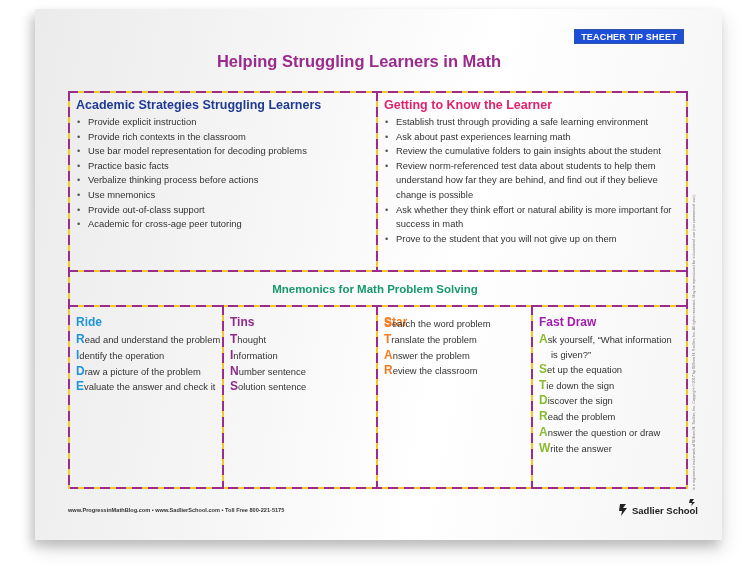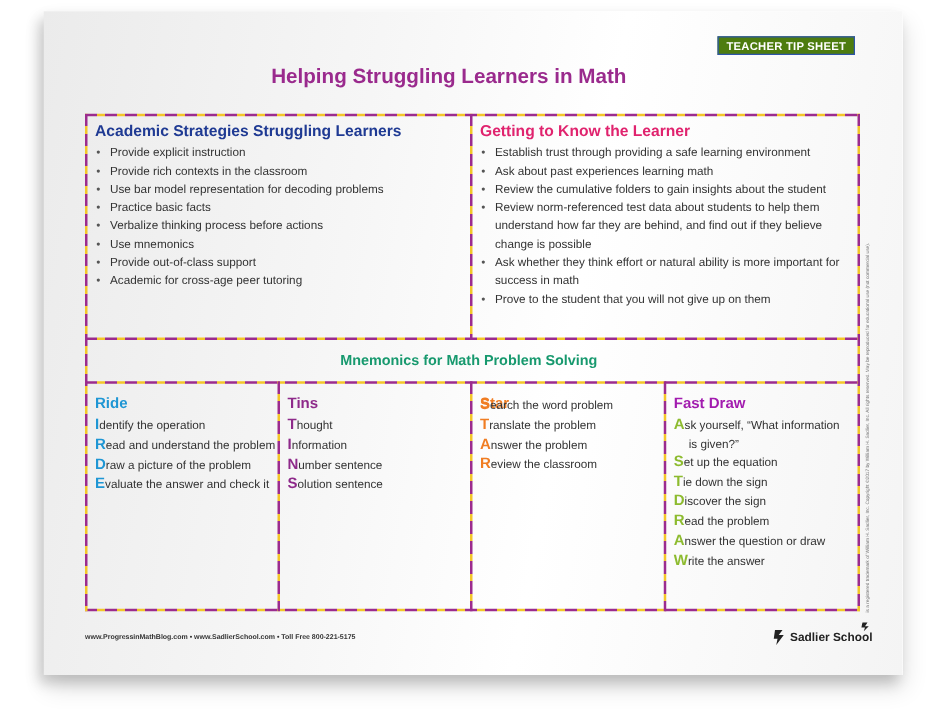--- a/index.html
+++ b/index.html
@@ -1,20 +1,20 @@
 <!DOCTYPE html>
 <html><head>
 <meta charset="utf-8">
 <style>
   html, body { margin:0; padding:0; }
   body { width:750px; height:576px; background:#ffffff; position:relative; overflow:hidden; font-family:"Liberation Sans", sans-serif; }
   .page { position:absolute; left:35px; top:9px; width:687px; height:531px;
     background:linear-gradient(100deg,#ebebeb 0%,#f6f6f6 35%,#ffffff 60%,#f4f4f4 100%);
     box-shadow: -4px 6px 10px rgba(0,0,0,0.18), 2px 10px 18px rgba(0,0,0,0.12); }
-  .badge { position:absolute; left:574px; top:29px; width:110px; height:15px; background:#4d7c0f; color:#fff;
+  .badge { position:absolute; left:574px; top:29px; width:110px; height:15px; background:#1d4ed8; color:#fff;
     font-weight:bold; font-size:9px; line-height:15px; text-align:center; letter-spacing:0.2px; border:1px solid #2d55a8; box-sizing:border-box; }
   .title { position:absolute; left:0; width:630px; top:52px; text-align:center; color:#9a2a8d; font-weight:bold; font-size:16.5px;padding-left:44px; }
   
   .hline { position:absolute; height:2px;
     background:repeating-linear-gradient(90deg,#9b2c8e 0 10px,#f3c62a 10px 16px); }
   .vline { position:absolute; width:2px;
     background:repeating-linear-gradient(180deg,#9b2c8e 0 10px,#f3c62a 10px 16px); }
   .sec-title { position:absolute; font-weight:bold; font-size:12.5px; }
   ul.bul { position:absolute; margin:0; padding:0; list-style:none; font-size:9.4px; color:#333; line-height:14.6px; }
   ul.bul li { position:relative; padding-left:12px; }
@@ -71,22 +71,22 @@
   <li>Review the cumulative folders to gain insights about the student</li>
   <li>Review norm-referenced test data about students to help them understand how far they are behind, and find out if they believe change is possible</li>
   <li>Ask whether they think effort or natural ability is more important for success in math</li>
   <li>Prove to the student that you will not give up on them</li>
 </ul>
 
 <div class="mn-title">Mnemonics for Math Problem Solving</div>
 
 <div class="col-title" style="left:76px; top:315px; color:#1e96d4;text-align:center;">Ride</div>
 <ul class="mn" style="left:76px; top:332px;">
+  <li><span class="cap" style="color:#1e96d4">R</span><span>ead and understand the problem</span></li>
   <li><span class="cap" style="color:#1e96d4">I</span><span>dentify the operation</span></li>
-  <li><span class="cap" style="color:#1e96d4">R</span><span>ead and understand the problem</span></li>
   <li><span class="cap" style="color:#1e96d4">D</span><span>raw a picture of the problem</span></li>
   <li><span class="cap" style="color:#1e96d4">E</span><span>valuate the answer and check it</span></li>
 </ul>
 
 <div class="col-title" style="left:230px; top:315px; color:#8e2a8a;">Tins</div>
 <ul class="mn" style="left:230px; top:332px;">
   <li><span class="cap" style="color:#8e2a8a">T</span><span>hought</span></li>
   <li><span class="cap" style="color:#8e2a8a">I</span><span>nformation</span></li>
   <li><span class="cap" style="color:#8e2a8a">N</span><span>umber sentence</span></li>
   <li><span class="cap" style="color:#8e2a8a">S</span><span>olution sentence</span></li>

